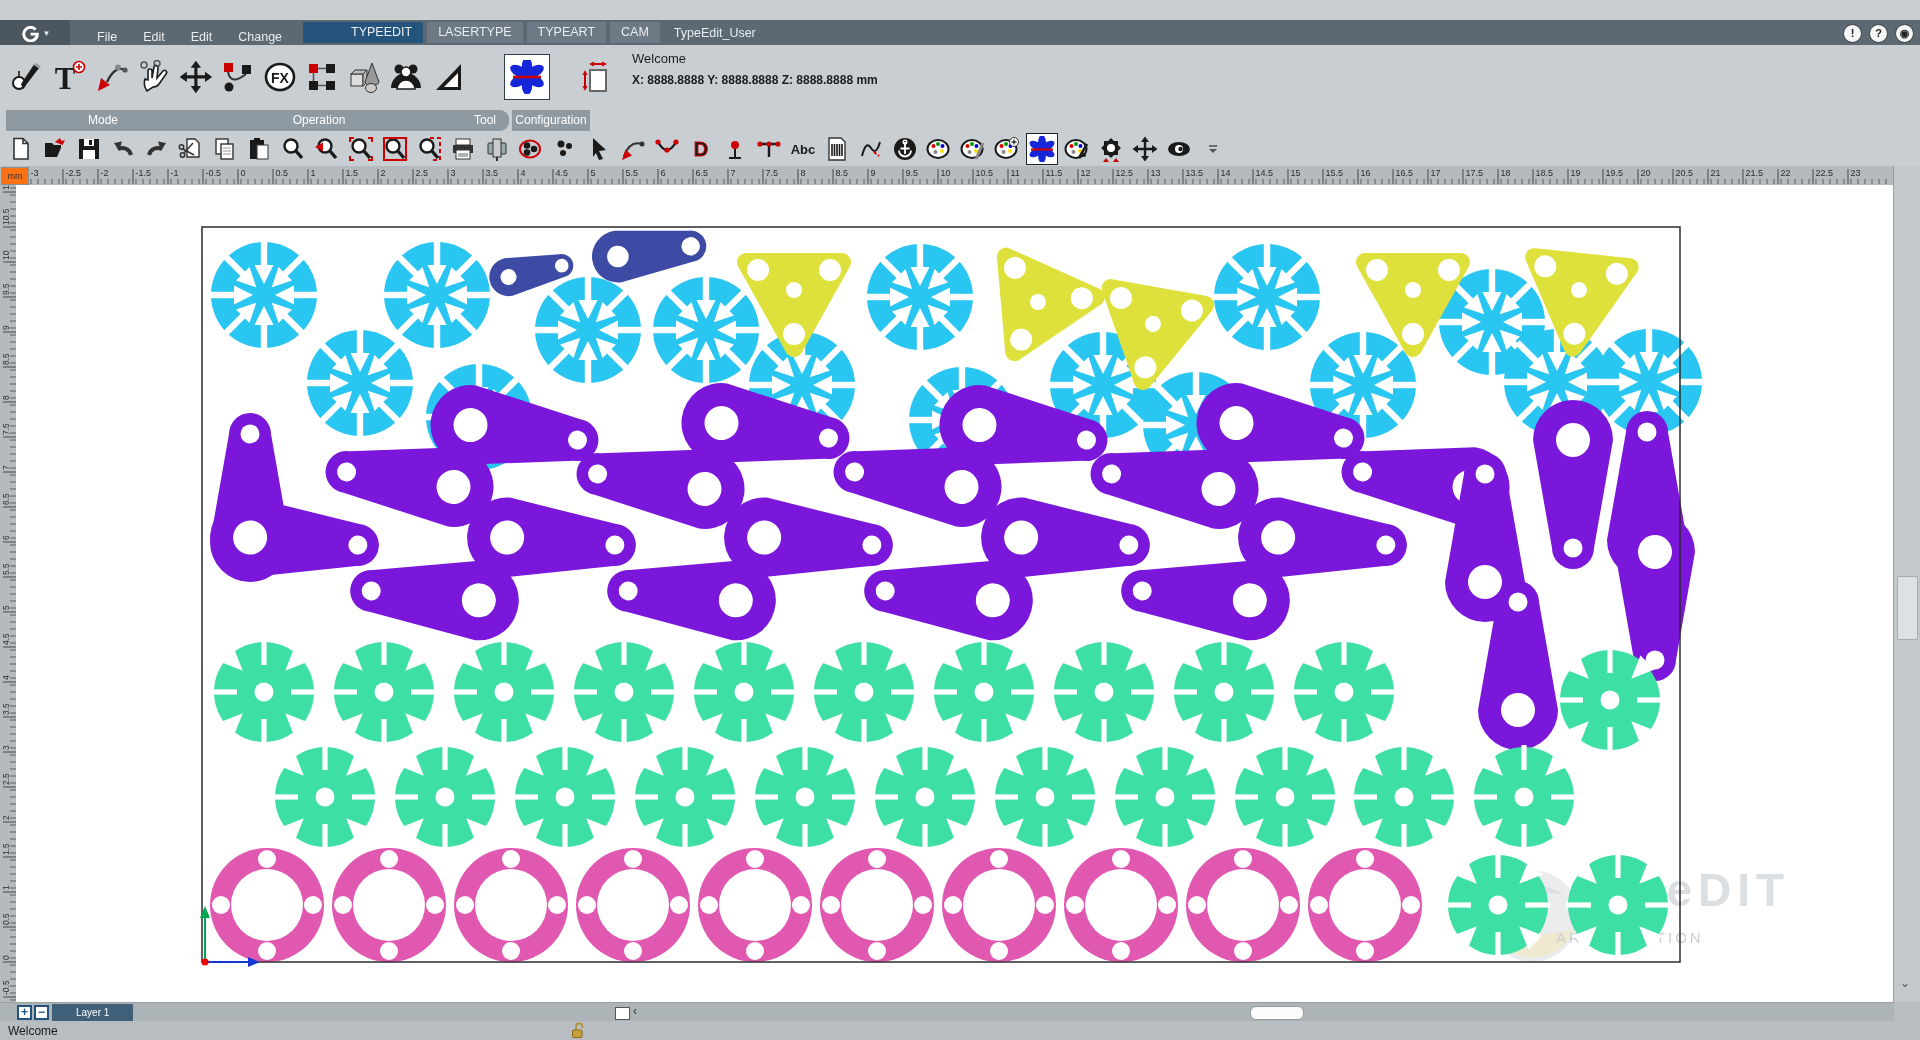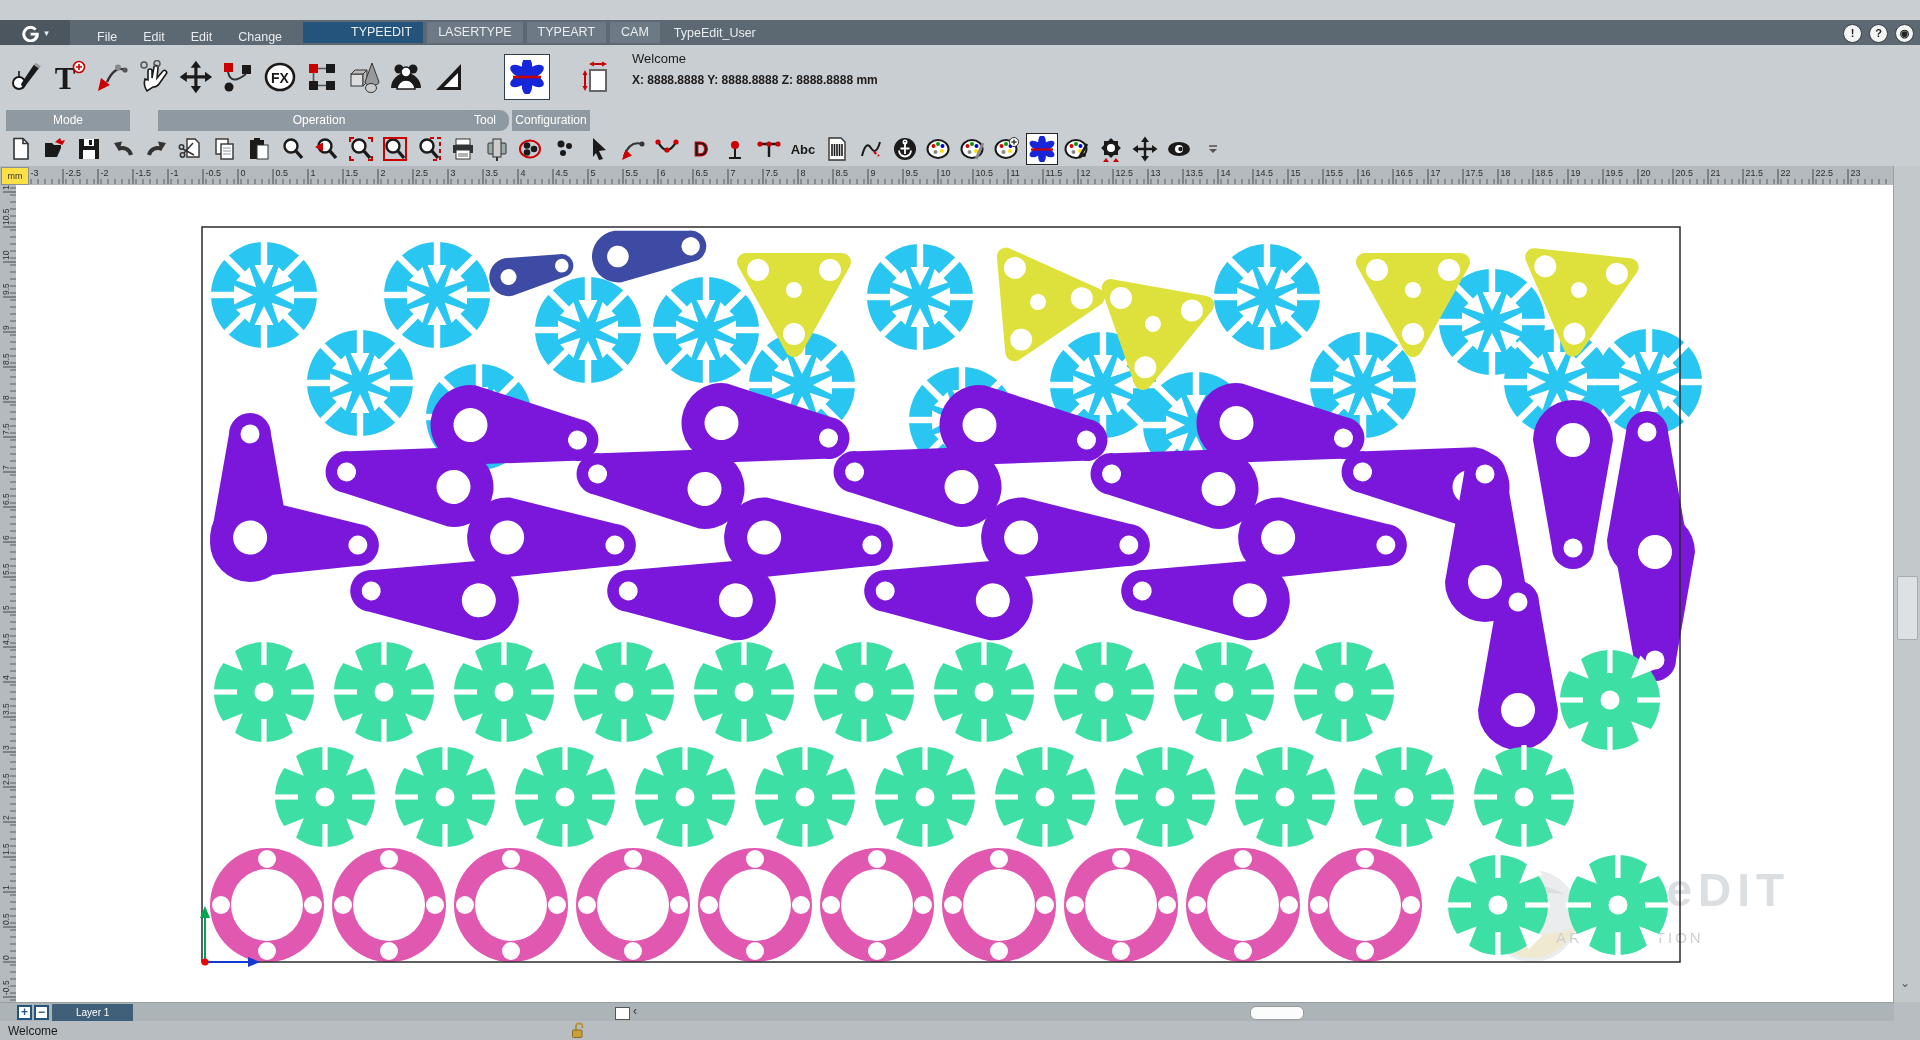--- a/index.html
+++ b/index.html
@@ -36,21 +36,21 @@
   .section-row{position:absolute;top:110px;left:0;right:0;height:21px;}
   .section-label{position:absolute;top:0;height:21px;line-height:21px;background:#8f99a1;
     color:#fff;font-size:12px;text-align:center;}
   
   .toolbar-secondary{position:absolute;top:133px;left:0;right:0;height:32px;display:flex;
     align-items:center;padding-left:6px;}
   .tb-btn{width:30px;height:30px;margin-right:4px;display:flex;align-items:center;justify-content:center;}
   .tb-btn.sel{background:#fff;border:1px solid #222;}
   
   .hruler{position:absolute;top:166px;left:0;width:1894px;height:19px;background:#b4babe;}
-  .mm-box{position:absolute;left:1px;top:1px;width:26px;height:16px;background:#fde047;
+  .mm-box{position:absolute;left:1px;top:1px;width:26px;height:16px;background:#f97316;
     border:1px solid #8a9094;font-size:9px;line-height:16px;text-align:center;color:#333;}
   .vruler{position:absolute;top:185px;left:0;width:16px;height:817px;background:#b4babe;}
   
   .canvas-wrap{position:absolute;top:185px;left:16px;width:1878px;height:817px;background:#fff;}
   
   .vscroll{position:absolute;top:166px;right:0;width:26px;height:836px;background:#c3c8cb;
     border-left:1px solid #9aa1a5;}
   .vthumb{position:absolute;left:3px;top:410px;width:19px;height:62px;background:#dde1e3;
     border:1px solid #a6acb0;border-radius:2px;}
   .vchev{position:absolute;left:6px;bottom:12px;color:#555;font-size:12px;}
@@ -216,21 +216,21 @@
           <polygon points="4,31 1.5,26 6.5,26" fill="#c00"></polygon>
         </svg>
       </div>
     </div>
   <div class="welcome-block" style="top:51px;">
     <div class="welcome-line">Welcome</div>
     <div class="coords-line">X: 8888.8888  Y: 8888.8888  Z: 8888.8888 mm</div>
   </div>
 
   <div class="section-row">
-    <div class="section-label" style="left:6px;width:124px;">Mode</div>
+    <div class="section-label" style="left:6px;width:124px;padding-left:35px;">Mode</div>
     <div class="section-label" style="left:150px;width:322px;margin-left:8px;">Operation</div>
     <div class="section-label" style="left:461px;width:48px;border-radius:9px;">Tool</div>
     <div class="section-label" style="left:512px;width:78px;">Configuration</div>
   </div>
 
   <div class="toolbar-secondary" id="toolbar-secondary">
       <div class="tb-btn">
         <svg width="26" height="26" viewBox="0 0 26 26">
           <path d="M6 2.5h9l5 5V23H6z" fill="#fff" stroke="#333" stroke-width="1.6"></path>
           <path d="M15 2.5v5h5" fill="none" stroke="#333" stroke-width="1.6"></path>

